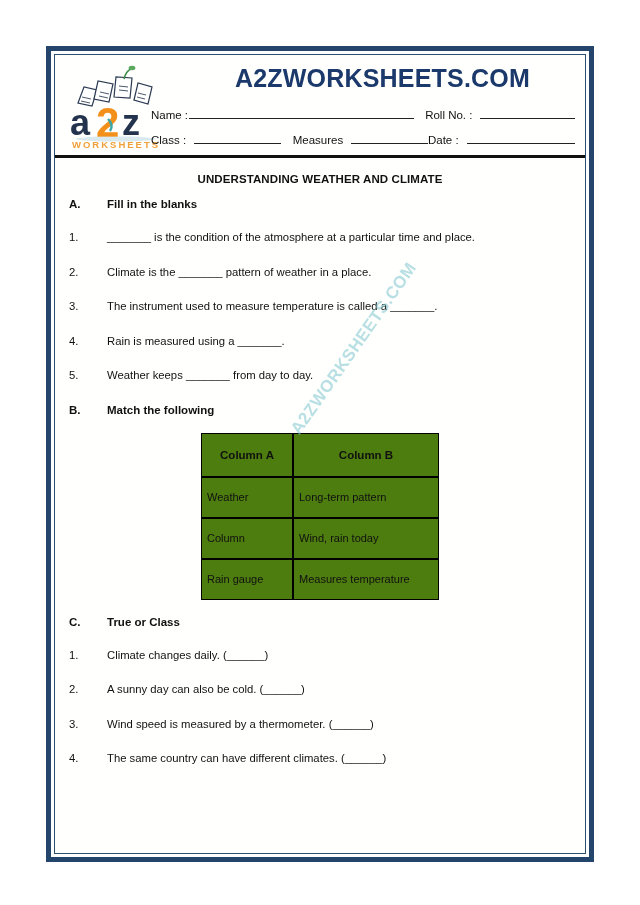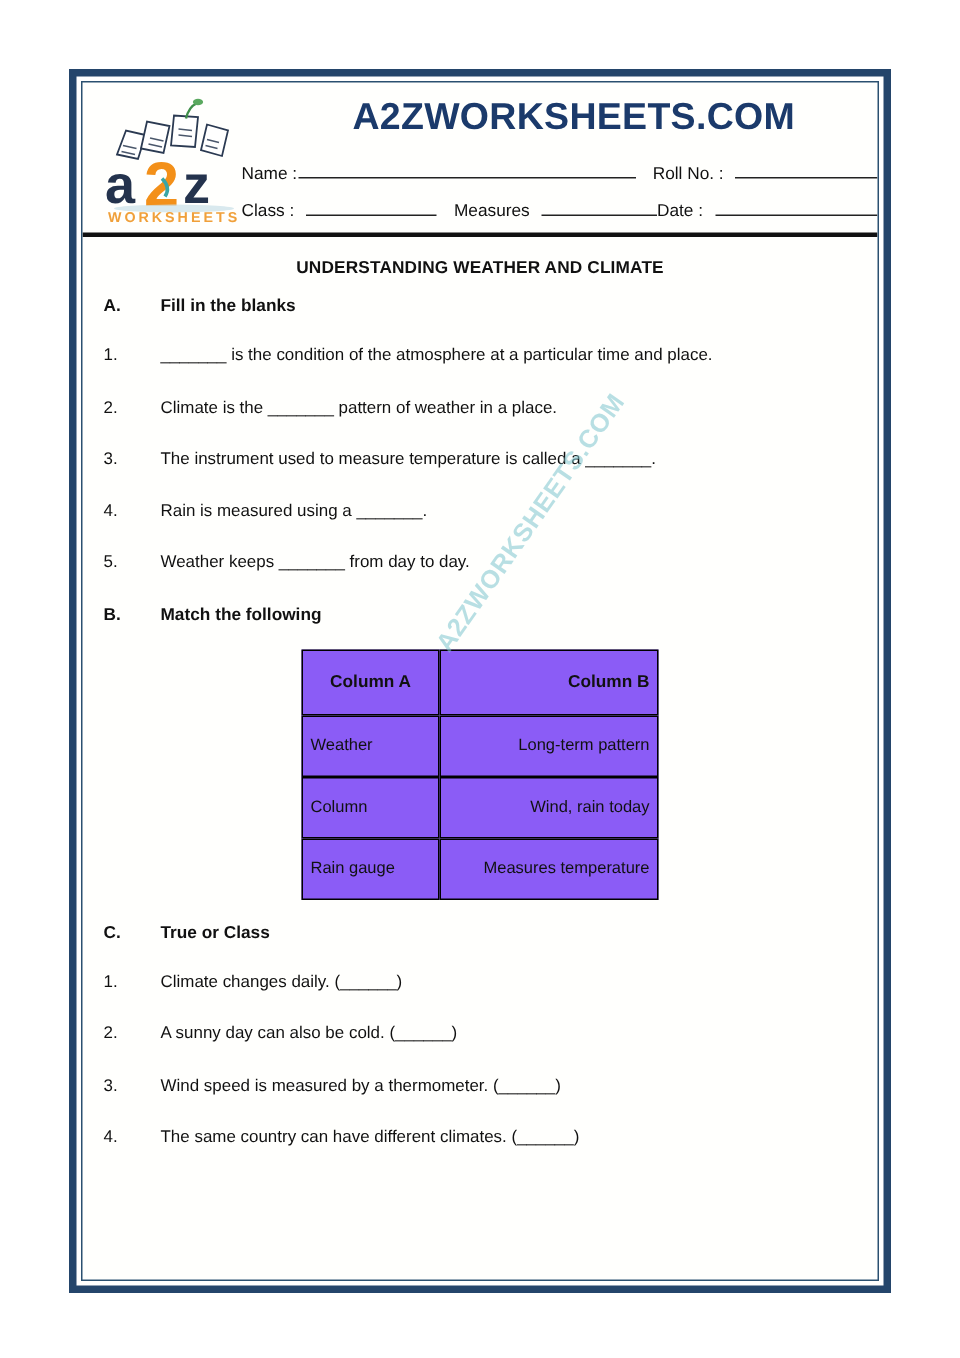--- a/index.html
+++ b/index.html
@@ -65,21 +65,21 @@
     left: 9px;
     top: 4px;
     width: 105px;
     height: 92px;
   }
   .logo svg { display: block; }
 
   
   .fields {
     position: absolute;
-    left: 106px;
+    left: 96px;
     top: 52px;
     width: 424px;
     font-size: 11.5px;
     color: #111;
   }
   .field-row {
     display: flex;
     align-items: baseline;
     height: 25px;
     white-space: nowrap;
@@ -145,30 +145,30 @@
     width: 214px;
     table-layout: fixed;
   }
   table.match td, table.match th {
     border: 1.6px solid #000;
     font-size: 11px;
     color: #111;
     padding: 6px 5px;
     height: 27px;
     vertical-align: middle;
-    background: #8b5cf6;
+    background: #4d7c0f;
   }
   table.match th {
     font-weight: bold;
     text-align: center;
     font-size: 11.5px;
     height: 30px;
   }
   table.match .col-a { width: 80px; }
-  table.match .col-b { width: 134px; text-align: right; }
+  table.match .col-b { width: 134px; }
 
   
   .watermark {
     position: absolute;
     left: 232px;
     top: 372px;
     font-size: 17px;
     font-weight: bold;
     color: rgba(126, 196, 206, 0.55);
     transform: rotate(-55deg);

